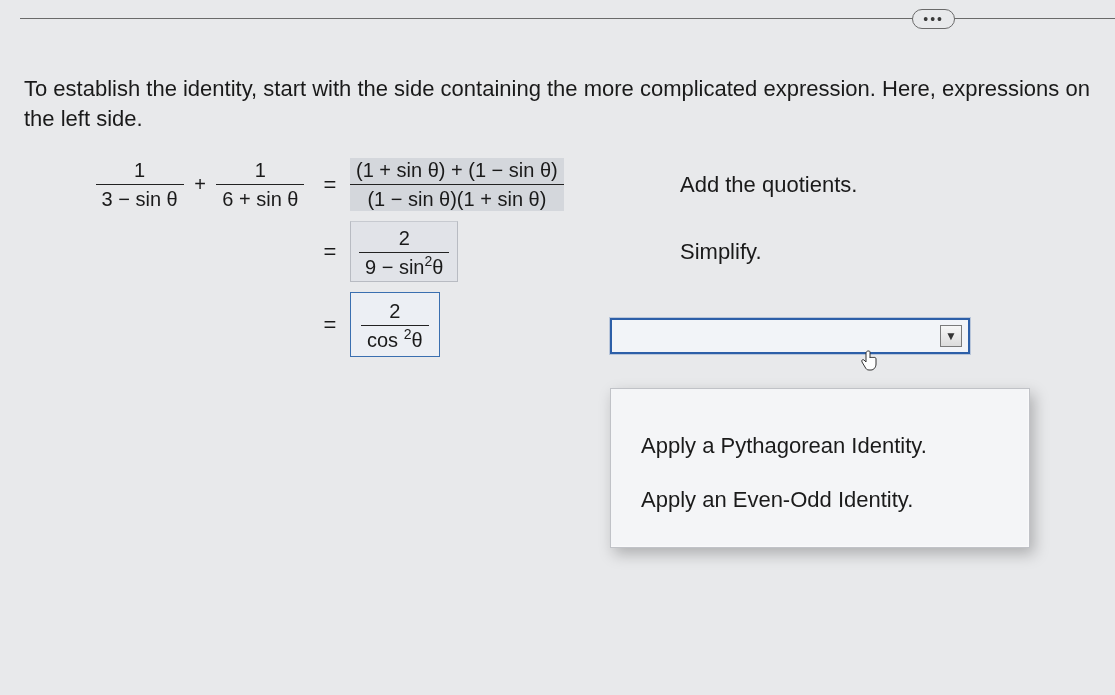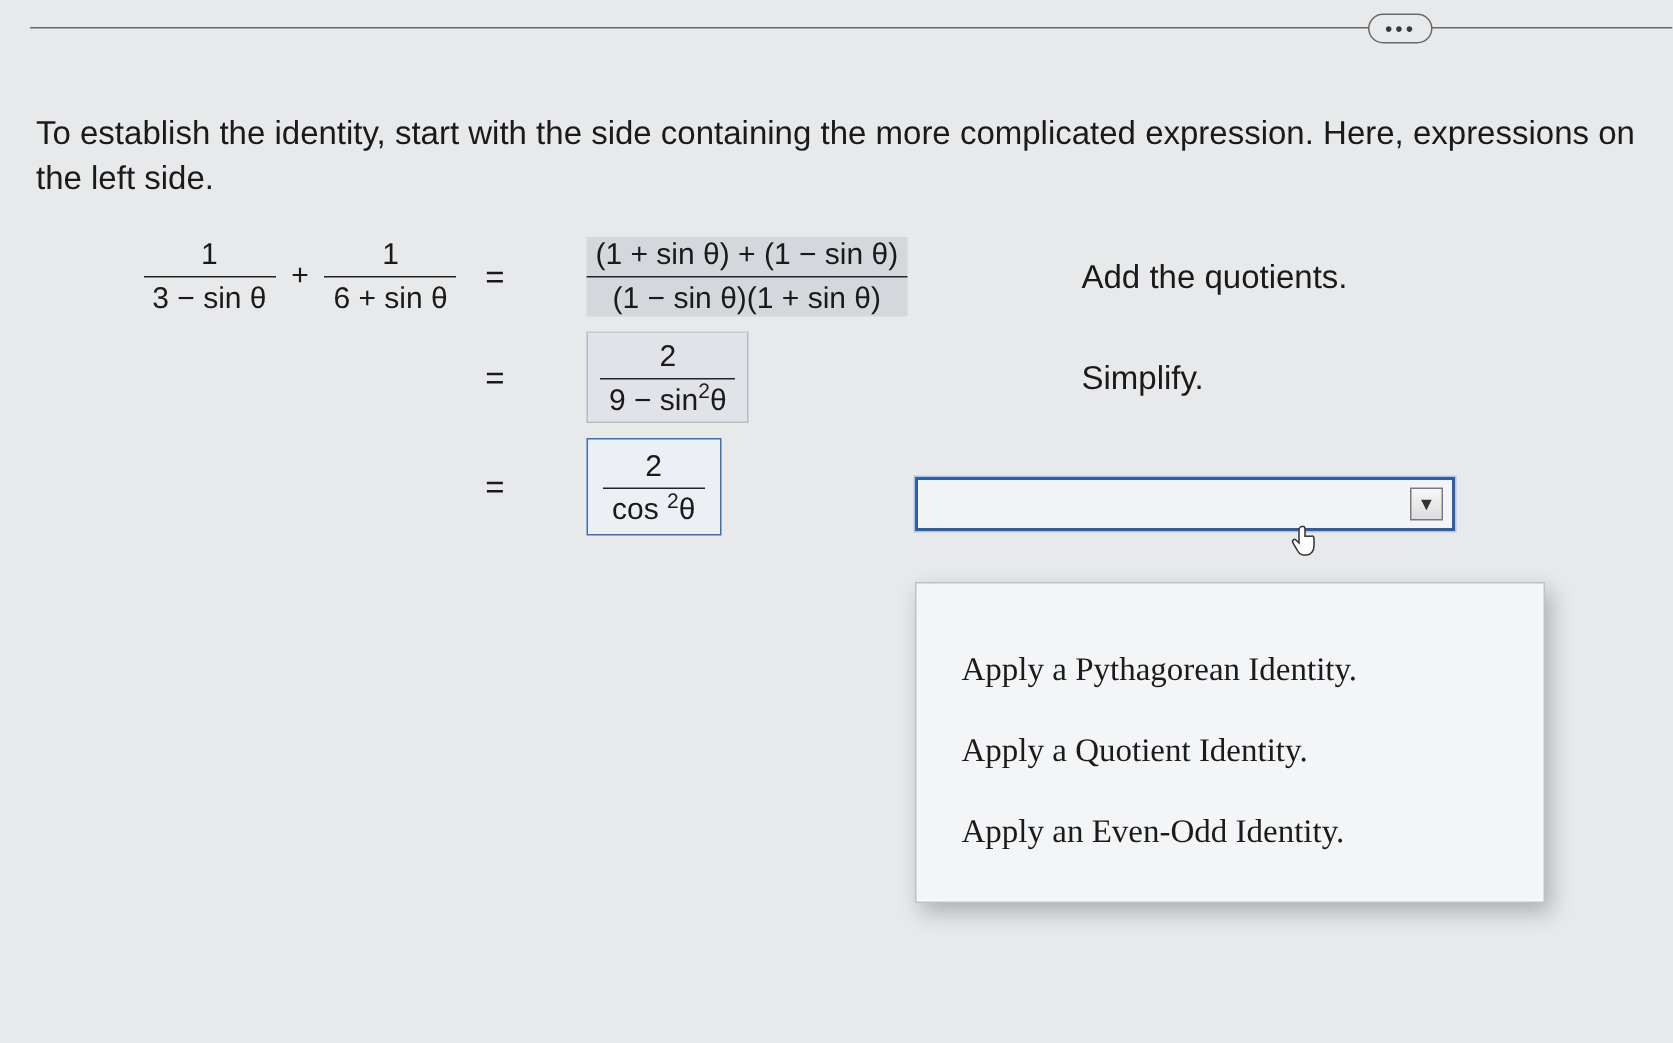--- a/index.html
+++ b/index.html
@@ -61,21 +61,20 @@
     text-align: center;
   }
   .eq-col {
     width: 40px;
     text-align: center;
     font-size: 22px;
   }
   .rhs {
     width: 260px;
     text-align: left;
-    margin-left: 41px;
   }
   .reason {
     margin-left: 70px;
     font-size: 22px;
     color: #1a1a1a;
   }
   
   .frac {
     display: inline-block;
     vertical-align: middle;
@@ -161,21 +160,20 @@
   .dropdown-popup {
     position: absolute;
     top: 70px;
     left: 0;
     width: 420px;
     background: #f4f5f7;
     border: 1px solid #c0c2c7;
     box-shadow: 4px 6px 14px rgba(0,0,0,0.25), -1px -1px 2px rgba(255,255,255,0.6) inset;
     padding: 30px 10px 20px 10px;
     box-sizing: border-box;
-    font-family: Liberation Serif, serif;
   }
   .dropdown-popup .opt {
     font-size: 22px;
     color: #1b1b1b;
     padding: 14px 20px;
     cursor: pointer;
   }
 </style>
 </head>
 <body>
@@ -246,16 +244,15 @@
   <div class="dropdown-field">
     <span class="dropdown-arrow">▼</span>
   </div>
   <span class="cursor">
     <svg width="22" height="24" viewBox="0 0 22 24">
       <path d="M9 3c1 0 1 1 1 2v5c0-1 2-1 2 0 0-1 2-1 2 0 0-1 2-1 2 1v5c0 3-2 6-5 6h-2c-2 0-3-1-4-3l-3-5c-1-2 1-3 2-2l2 2V5c0-1 1-2 2-2z" fill="#fefefe" stroke="#333" stroke-width="1"></path>
     </svg>
   </span>
   <div class="dropdown-popup">
     <div class="opt">Apply a Pythagorean Identity.</div>
-    <div class="opt">Apply a Quotient Identity.</div>
     <div class="opt">Apply an Even-Odd Identity.</div>
   </div>
 </div>
 
 </body></html>

